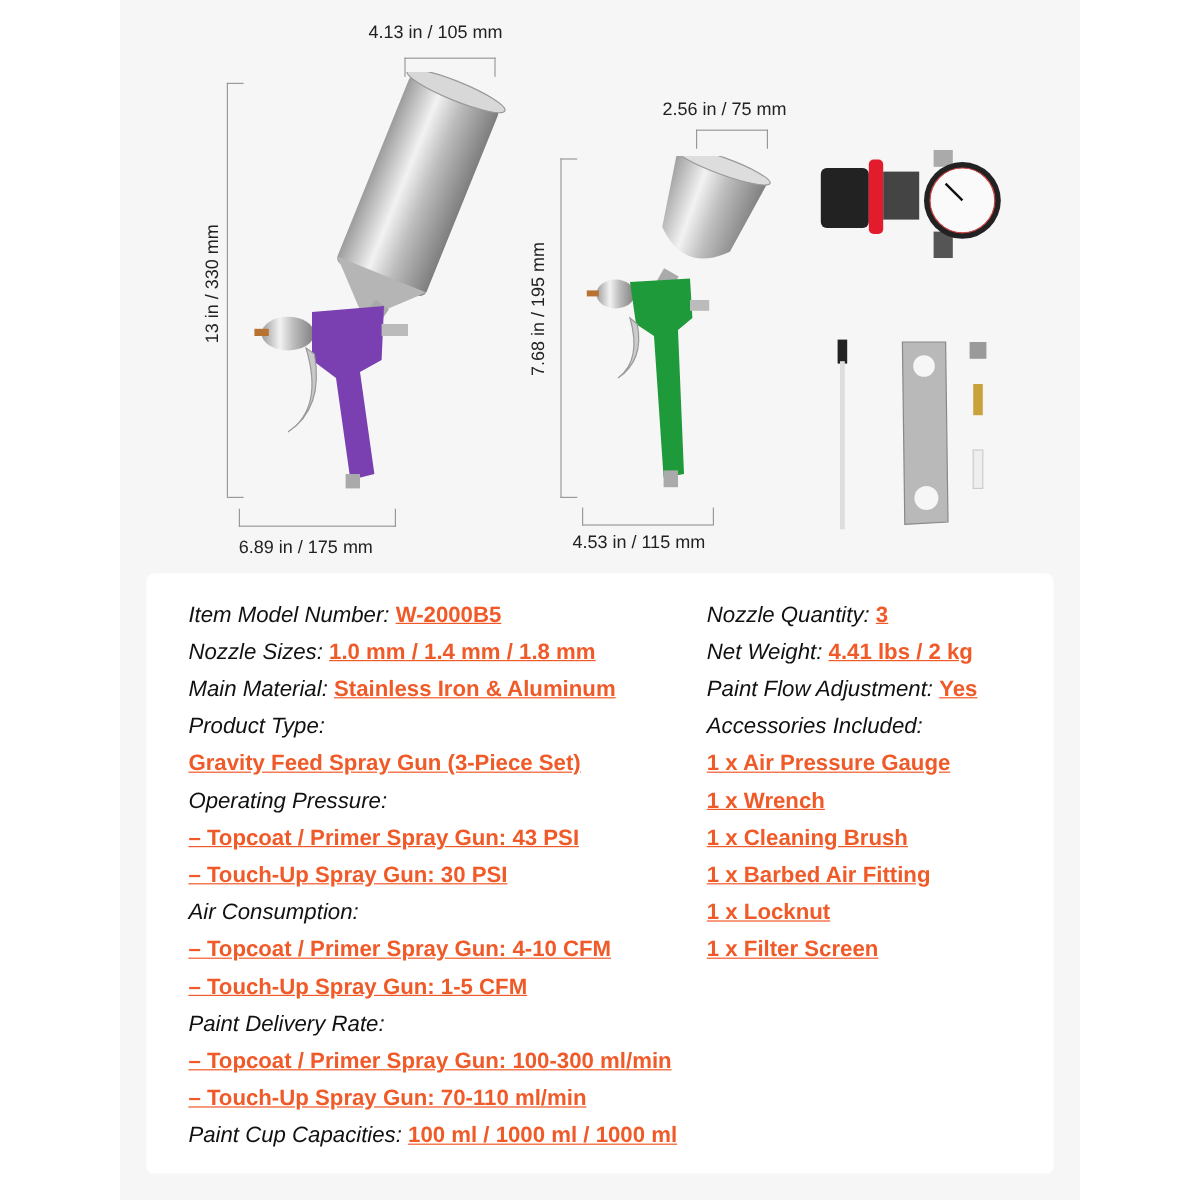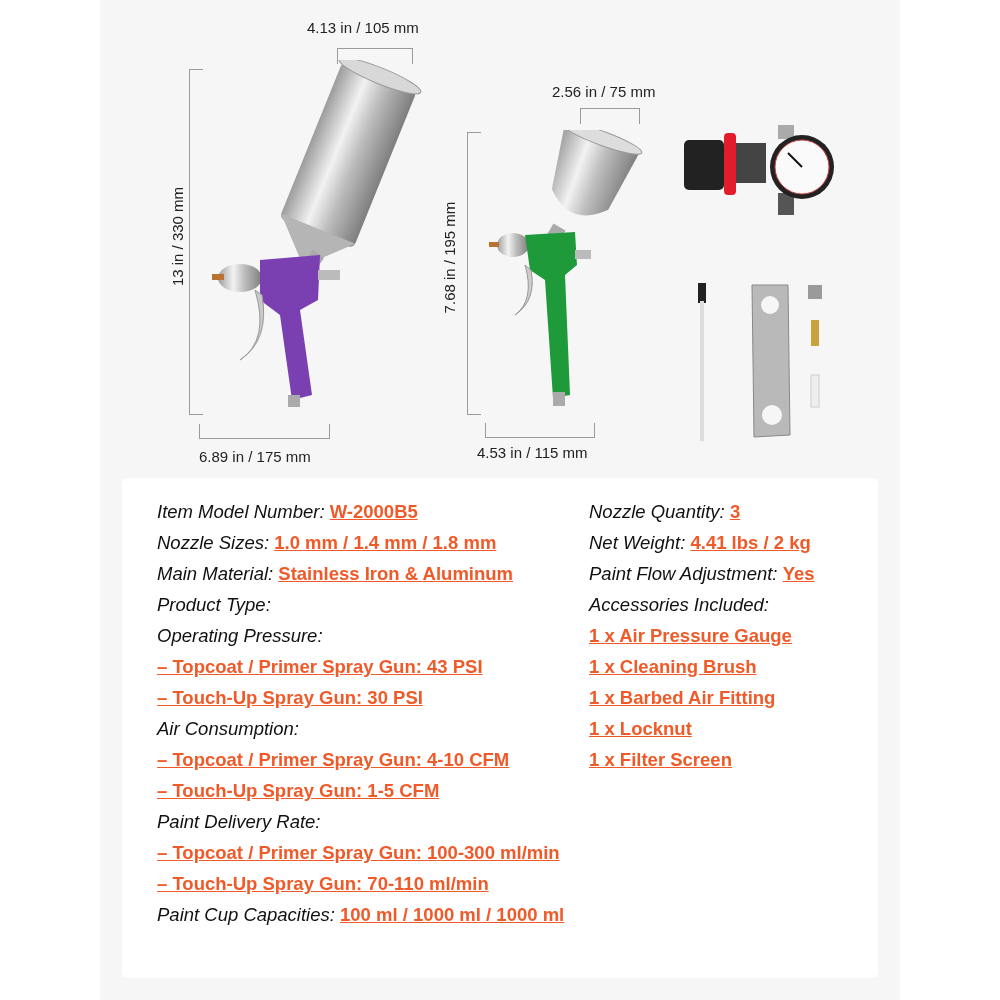--- a/index.html
+++ b/index.html
@@ -114,35 +114,37 @@
   <rect x="131" y="195" width="8" height="26" fill="#c9a23c"></rect>
   <rect x="131" y="250" width="8" height="32" fill="#eee" stroke="#ccc"></rect>
 </svg>
 
 <div class="card">
   <div class="col col-left">
     <div class="row"><span class="lbl">Item Model Number: </span><span class="val">W-2000B5</span></div>
     <div class="row"><span class="lbl">Nozzle Sizes: </span><span class="val">1.0 mm / 1.4 mm / 1.8 mm</span></div>
     <div class="row"><span class="lbl">Main Material: </span><span class="val">Stainless Iron &amp; Aluminum</span></div>
     <div class="row"><span class="lbl">Product Type:</span><span class="val"></span></div>
+    <div class="row"><span class="lbl"></span><span class="val">Gravity Feed Spray Gun (3-Piece Set)</span></div>
     <div class="row"><span class="lbl">Operating Pressure:</span><span class="val"></span></div>
     <div class="row"><span class="lbl"></span><span class="val">– Topcoat / Primer Spray Gun: 43 PSI</span></div>
     <div class="row"><span class="lbl"></span><span class="val">– Touch-Up Spray Gun: 30 PSI</span></div>
     <div class="row"><span class="lbl">Air Consumption:</span><span class="val"></span></div>
     <div class="row"><span class="lbl"></span><span class="val">– Topcoat / Primer Spray Gun: 4-10 CFM</span></div>
     <div class="row"><span class="lbl"></span><span class="val">– Touch-Up Spray Gun: 1-5 CFM</span></div>
     <div class="row"><span class="lbl">Paint Delivery Rate:</span><span class="val"></span></div>
     <div class="row"><span class="lbl"></span><span class="val">– Topcoat / Primer Spray Gun: 100-300 ml/min</span></div>
     <div class="row"><span class="lbl"></span><span class="val">– Touch-Up Spray Gun: 70-110 ml/min</span></div>
     <div class="row"><span class="lbl">Paint Cup Capacities: </span><span class="val">100 ml / 1000 ml / 1000 ml</span></div>
   </div>
   <div class="col col-right">
     <div class="row"><span class="lbl">Nozzle Quantity: </span><span class="val">3</span></div>
     <div class="row"><span class="lbl">Net Weight: </span><span class="val">4.41 lbs / 2 kg</span></div>
     <div class="row"><span class="lbl">Paint Flow Adjustment: </span><span class="val">Yes</span></div>
     <div class="row"><span class="lbl">Accessories Included:</span><span class="val"></span></div>
     <div class="row"><span class="lbl"></span><span class="val">1 x Air Pressure Gauge</span></div>
+    <div class="row"><span class="lbl"></span><span class="val">1 x Wrench</span></div>
     <div class="row"><span class="lbl"></span><span class="val">1 x Cleaning Brush</span></div>
     <div class="row"><span class="lbl"></span><span class="val">1 x Barbed Air Fitting</span></div>
     <div class="row"><span class="lbl"></span><span class="val">1 x Locknut</span></div>
     <div class="row"><span class="lbl"></span><span class="val">1 x Filter Screen</span></div>
   </div>
 </div>
 
 </body></html>

